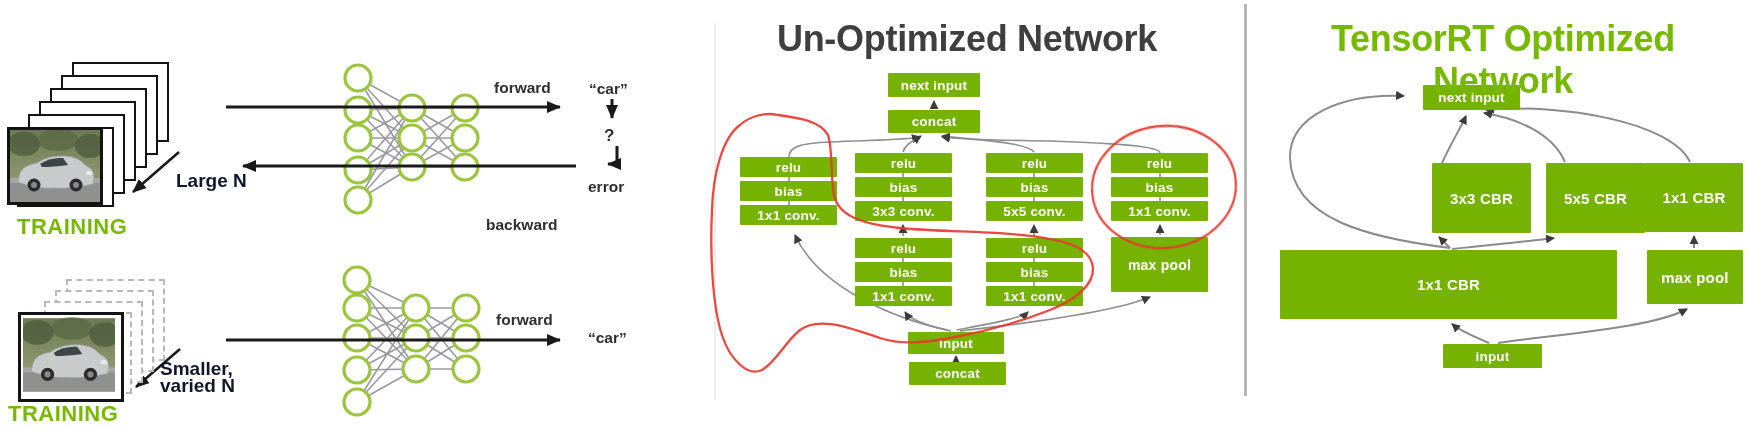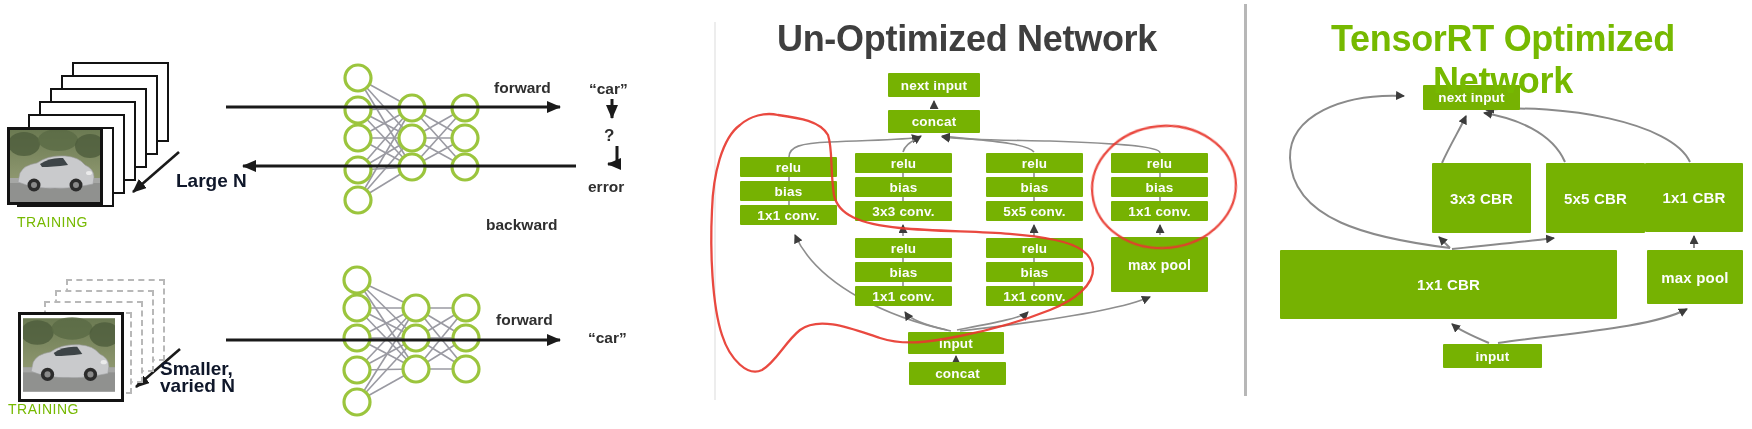--- a/index.html
+++ b/index.html
@@ -11,21 +11,21 @@
   .under{z-index:1;}
   .over{z-index:3;}
   .gbox{
     position:absolute;z-index:2;background:#76b202;color:#fdfdfd;
     display:flex;align-items:center;justify-content:center;
     font-size:13.5px;font-weight:600;border-radius:1px;white-space:nowrap;
     letter-spacing:.2px;
   }
   .gbox-lg{font-size:15px;}
   .panel-title{position:absolute;z-index:4;text-align:center;font-weight:bold;font-size:36px;letter-spacing:-.3px;}
-  .section-label{position:absolute;z-index:4;color:#76b900;font-weight:normal;font-size:14px;letter-spacing:.5px;}
+  .section-label{position:absolute;z-index:4;color:#76b900;font-weight:bold;font-size:22px;letter-spacing:.5px;}
   .caption{position:absolute;z-index:4;color:#0f172a;font-weight:600;font-size:19px;line-height:17px;}
   .flow-label{position:absolute;z-index:4;color:#2f2f2f;font-weight:600;font-size:15.5px;}
   .frame{position:absolute;background:#fff;border:2.5px solid #131313;z-index:2;}
   .frame-dashed{position:absolute;background:#fff;border:2px dashed #b8b8b8;z-index:2;}
   .photo{position:absolute;border:3px solid #131313;background:#fff;z-index:2;}
   .photo svg{display:block;filter:blur(.6px);}
   .divider{position:absolute;z-index:1;}
 </style>
 </head>
 <body>

